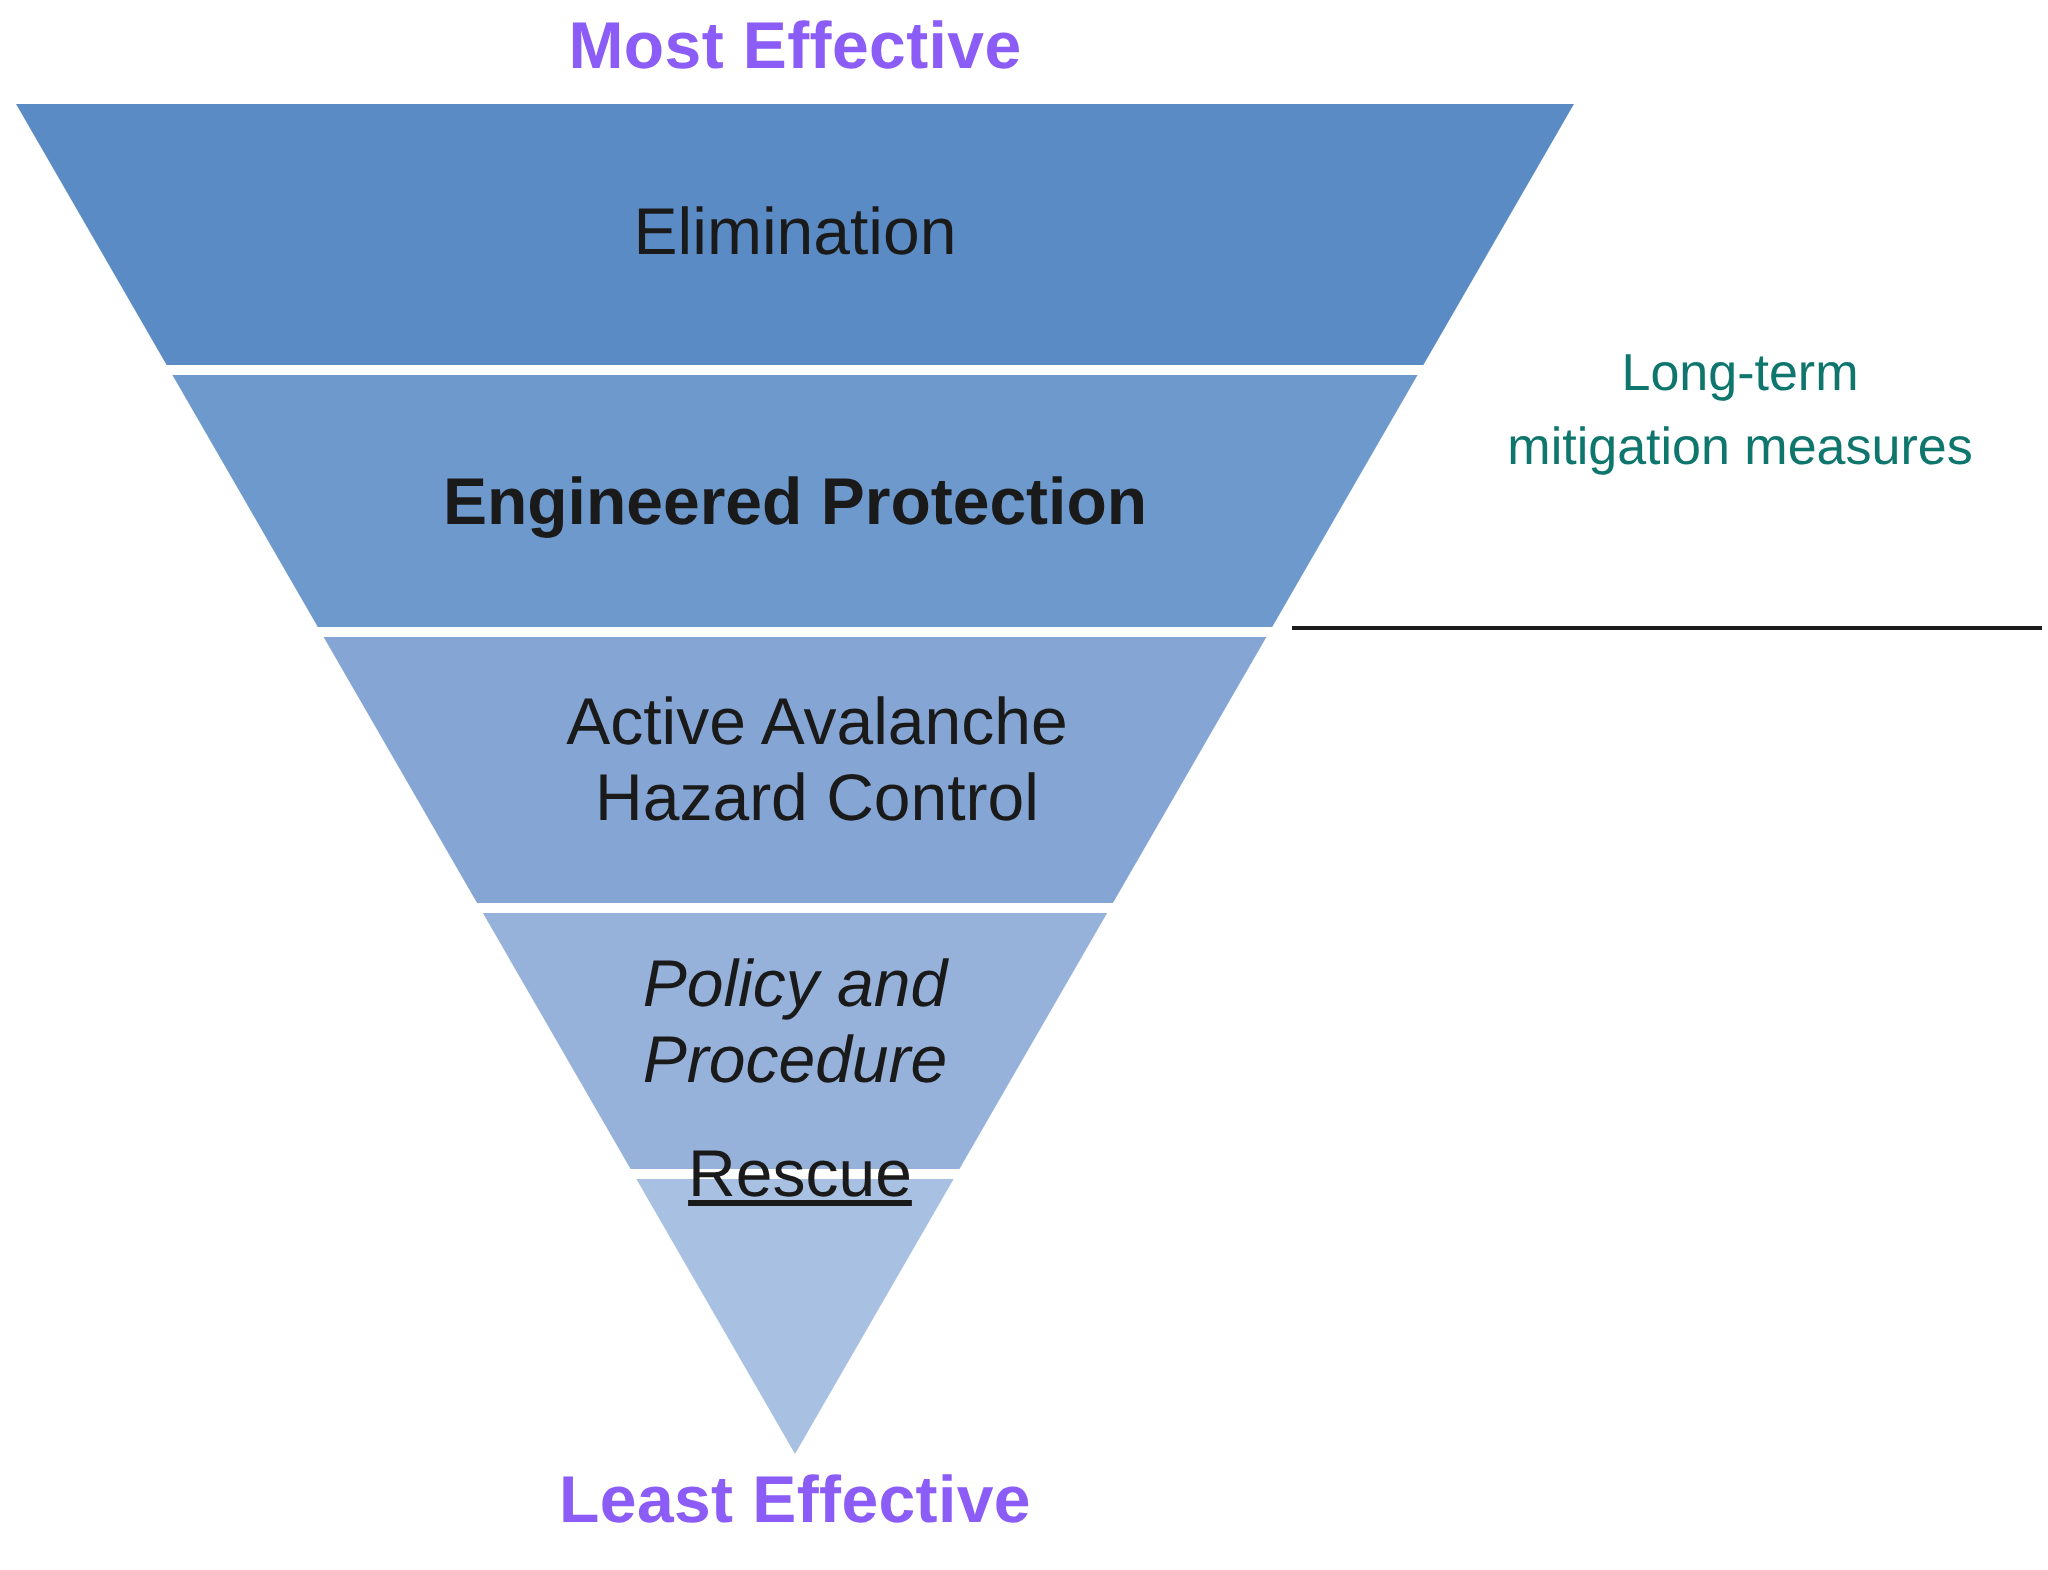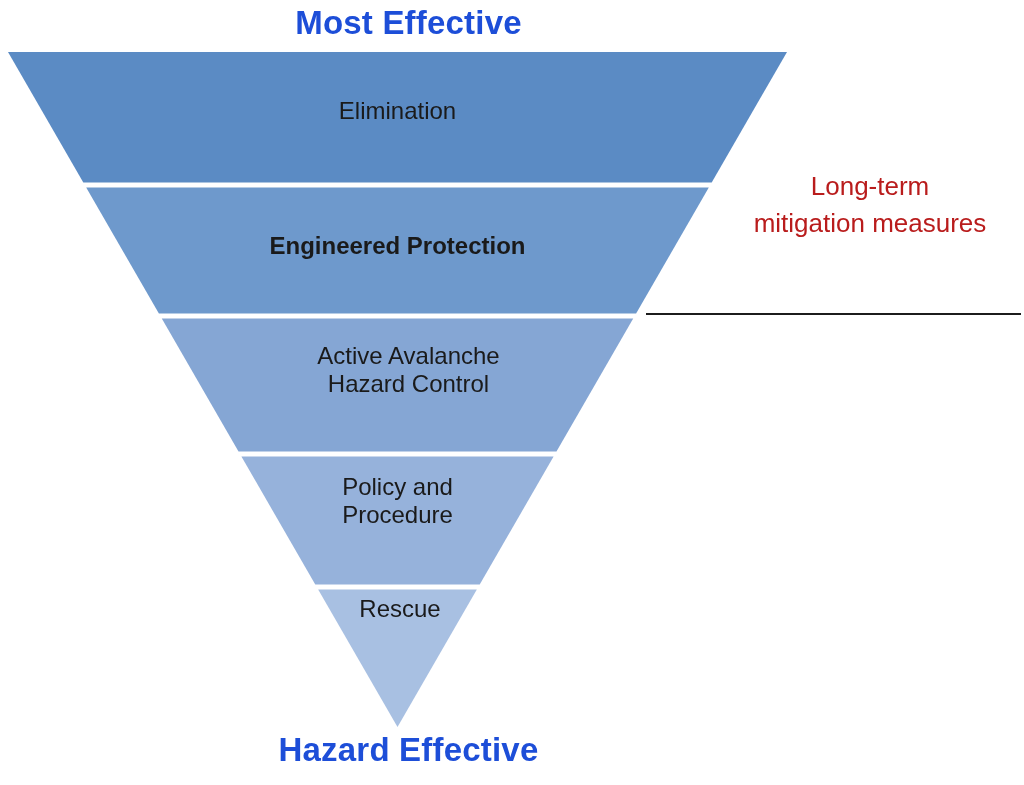--- a/index.html
+++ b/index.html
@@ -22,60 +22,59 @@
     height: 785px;
   }
 
   .hdr-label {
     position: absolute;
     left: 0;
     width: 795px;
     text-align: center;
     font-weight: bold;
     font-size: 33px;
-    color: #1d4ed8;
+    color: #8b5cf6;
     letter-spacing: 0.2px;
     line-height: 1.05;
-    padding-left: 11px;
   }
   #label-most   { top: 6px; }
   #label-least  { top: 733px; }
 
   
   #pyramid-svg {
     position: absolute;
     left: 0;
     top: 0;
     width: 1024px;
     height: 785px;
     display: block;
   }
 
   
   .band-text {
     position: absolute;
     text-align: center;
     color: #1a1a1a;
-    font-size: 24px;
+    font-size: 33px;
     line-height: 1.16;
     font-weight: 400;
     white-space: pre-line;
     pointer-events: none;
   }
   #band-text-0 { left: 8px;   width: 779px; top: 97px;  }
   #band-text-1 { left: 75px;  width: 645px; top: 232px; font-weight: bold; }
   #band-text-2 { left: 156px; width: 505px; top: 342px; }
-  #band-text-3 { left: 205px; width: 385px; top: 473px; }
-  #band-text-4 { left: 270px; width: 260px; top: 595px; }
+  #band-text-3 { left: 205px; width: 385px; top: 473px; font-style: italic; }
+  #band-text-4 { left: 270px; width: 260px; top: 568px; text-decoration: underline; }
 
   
   .side-note {
     position: absolute;
     text-align: center;
-    color: #b91c1c;
+    color: #0f766e;
     font-size: 26px;
     line-height: 1.42;
     white-space: pre-line;
   }
   #note-long  { left: 720px; width: 300px; top: 168px; }
   #note-short { left: 645px; width: 374px; top: 470px; }
 
   #divider-line {
     position: absolute;
     left: 646px;
@@ -109,15 +108,15 @@
   <div class="band-text" id="band-text-3">Policy and
 Procedure</div>
   <div class="band-text" id="band-text-4">Rescue</div>
 
   <div class="side-note" id="note-long">Long-term
 mitigation measures</div>
 
   <div id="divider-line"></div>
 
 
-  <div class="hdr-label" id="label-least">Hazard Effective</div>
+  <div class="hdr-label" id="label-least">Least Effective</div>
 
 </div>
 
 </body></html>

